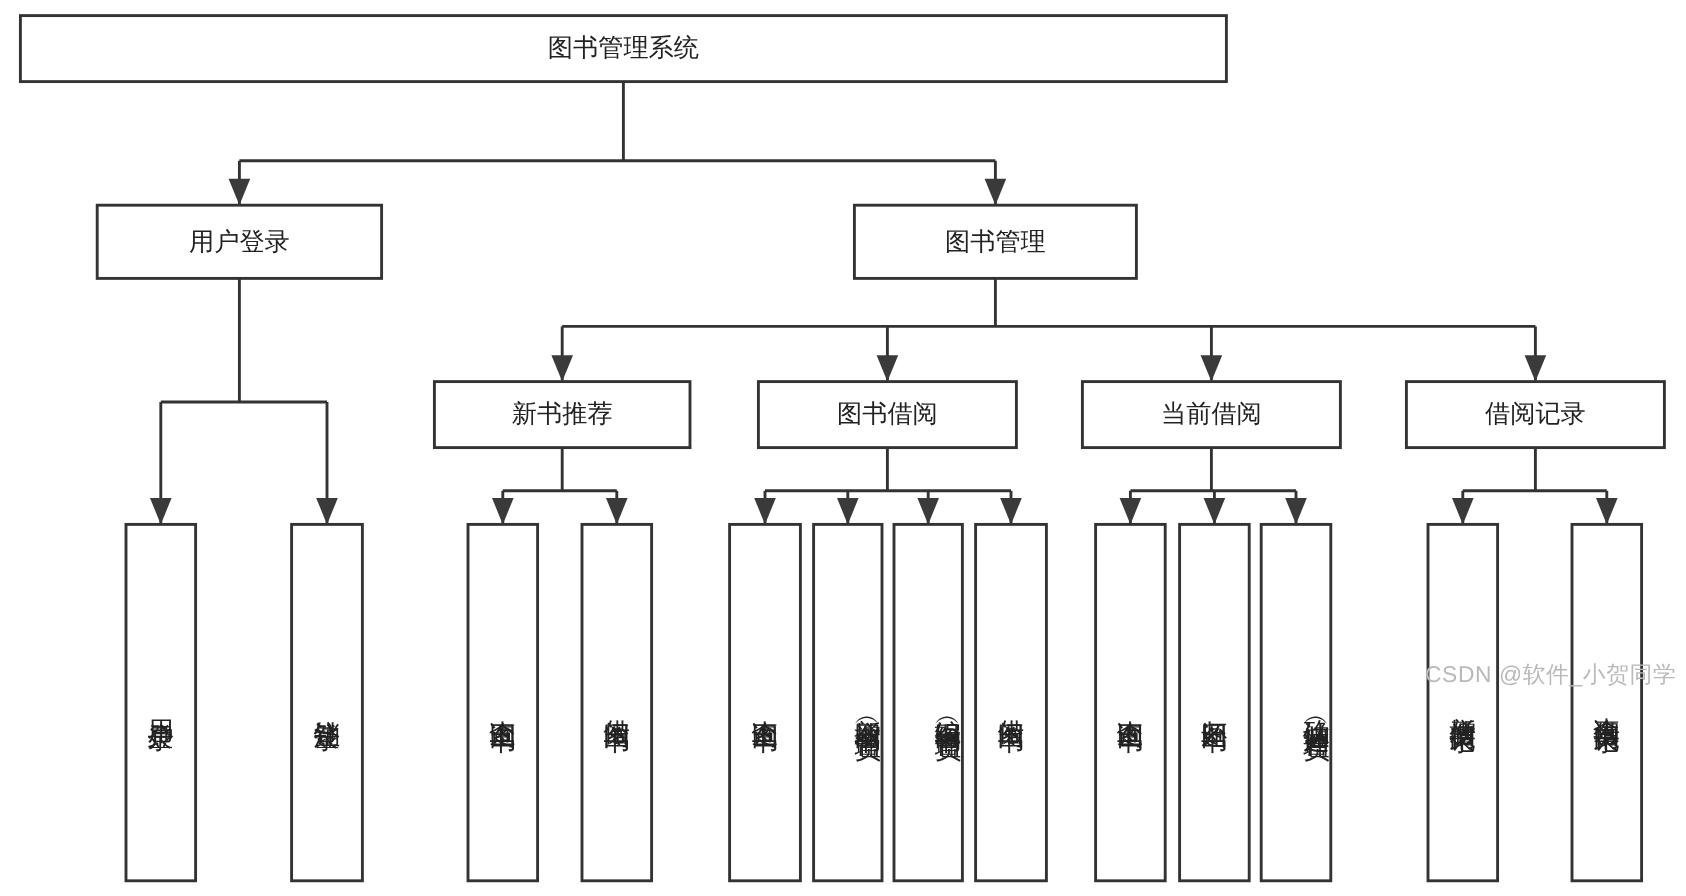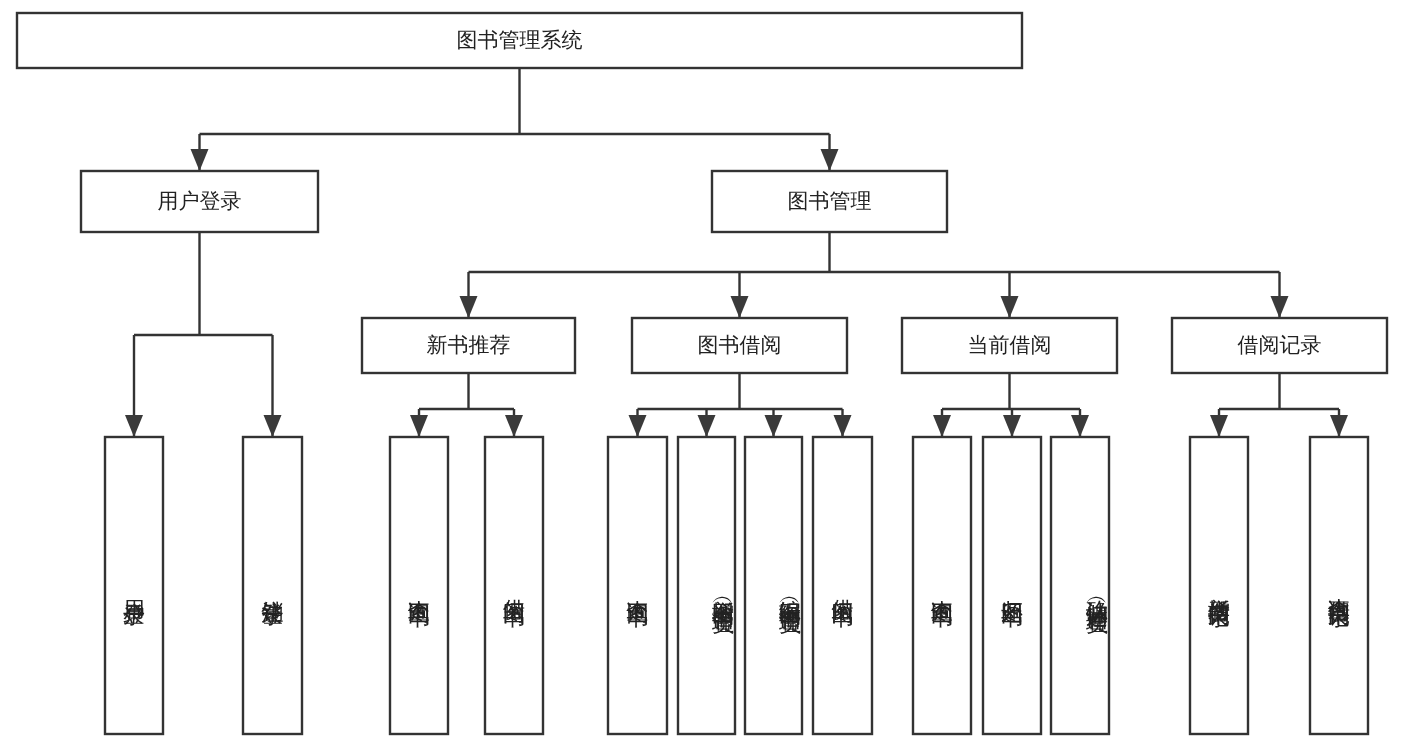--- a/index.html
+++ b/index.html
@@ -216,14 +216,15 @@
         <span style="padding-top: 10px;">确认归还（管理员）</span>
       </div>
       <div class="leaf-label centered" style="left: 1190px; top: 437px; width: 58px; height: 297px;">
         <span>新增借阅记录</span>
       </div>
       <div class="leaf-label centered" style="left: 1310px; top: 437px; width: 58px; height: 297px;">
         <span>查询借阅记录</span>
       </div>
     </div>
 
+  <div id="watermark">CSDN @软件_小贺同学</div>
 
 </div>
 
 </body></html>

